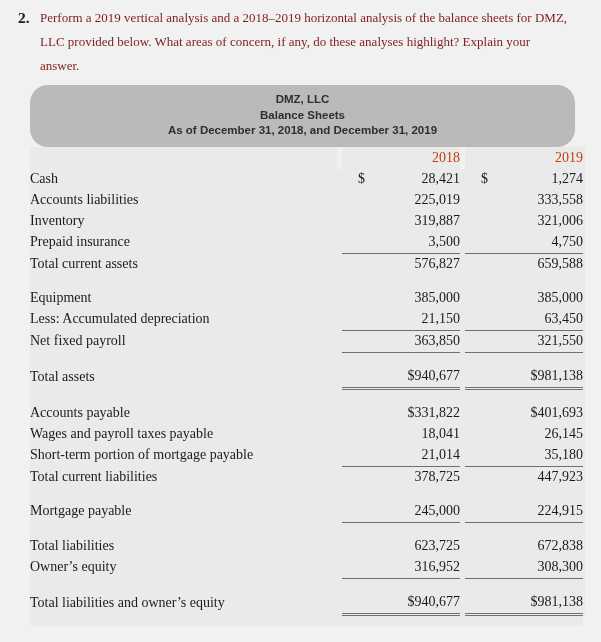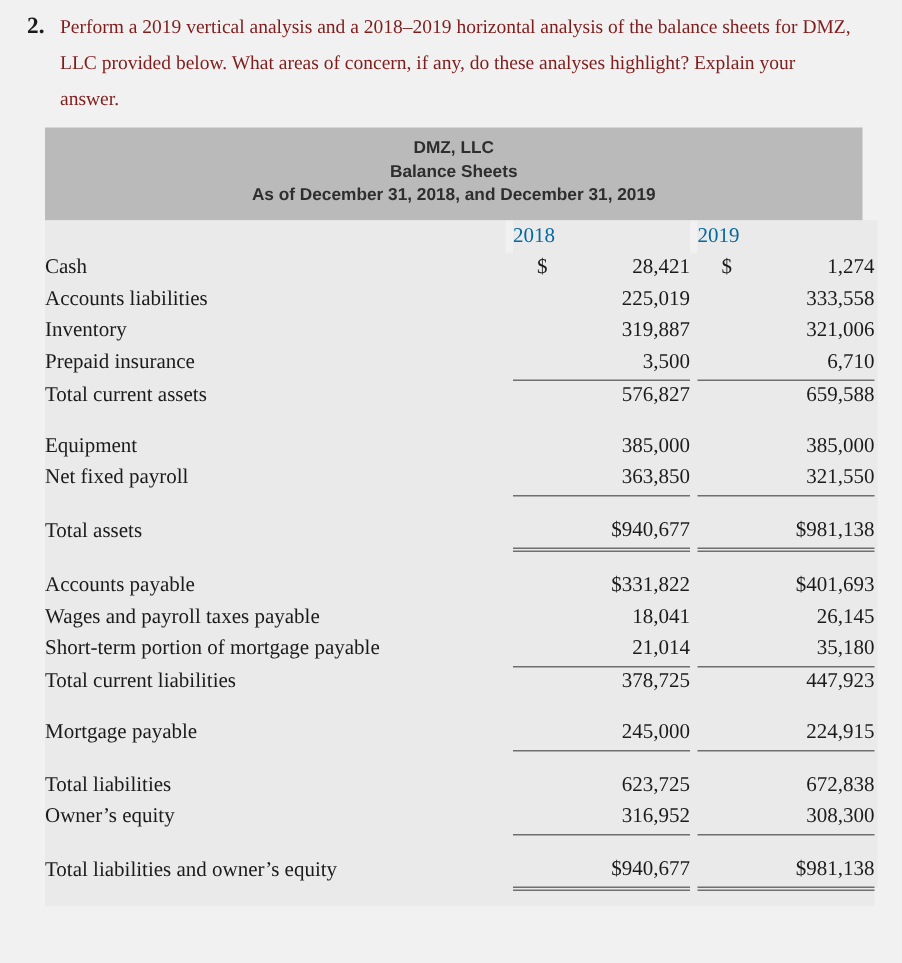--- a/index.html
+++ b/index.html
@@ -50,20 +50,21 @@
   }
   .sheet-header {
     background: #bababa;
     color: #2e2e2e;
     text-align: center;
     font-family: "Liberation Sans", sans-serif;
     font-weight: bold;
     font-size: 11.5px;
     padding: 7px 0 8px 0;
     width: 545px;
+    border-radius: 18px;
   }
   .sheet-header div { line-height: 15.5px; }
 
   .sheet-body {
     background: #eaeaea;
     padding: 0;
   }
 
   table.bs {
     border-collapse: collapse;
@@ -79,23 +80,23 @@
   table.bs col.c-pad   { width: 2px; }
 
   .colhead-row td {
     background: #e6e6e6;
     height: 22px;
     vertical-align: middle;
   }
   .colhead-row td.gapcell { background: #f1f1f1; }
   .colhead-row td.endpad  { background: #eaeaea; }
   .colhead {
-    text-align: left;
+    text-align: right;
     font-size: 14px;
-    color: #0369a1;
+    color: #c2410c;
     padding-right: 16px;
   }
 
   table.bs td {
     padding: 0;
     background: #eaeaea;
   }
   tr.row td { height: 21px; vertical-align: middle; }
   tr.spacer td { height: 13px; }
 
@@ -174,40 +175,48 @@
             <td class="num"><span>319,887</span></td>
             <td></td>
             <td class="num"><span>321,006</span></td>
             <td></td>
           </tr>
           <tr class="row">
             <td class="label">Prepaid insurance</td>
             <td></td>
             <td class="num ul"><span>3,500</span></td>
             <td></td>
-            <td class="num ul"><span>6,710</span></td>
+            <td class="num ul"><span>4,750</span></td>
             <td></td>
           </tr>
           <tr class="row">
             <td class="label lvl2">Total current assets</td>
             <td></td>
             <td class="num"><span>576,827</span></td>
             <td></td>
             <td class="num"><span>659,588</span></td>
             <td></td>
           </tr>
           <tr class="spacer">
             <td colspan="6"></td>
           </tr>
           <tr class="row">
             <td class="label">Equipment</td>
             <td></td>
             <td class="num"><span>385,000</span></td>
             <td></td>
             <td class="num"><span>385,000</span></td>
+            <td></td>
+          </tr>
+          <tr class="row">
+            <td class="label lvl1">Less: Accumulated depreciation</td>
+            <td></td>
+            <td class="num ul"><span>21,150</span></td>
+            <td></td>
+            <td class="num ul"><span>63,450</span></td>
             <td></td>
           </tr>
           <tr class="row">
             <td class="label lvl2">Net fixed payroll</td>
             <td></td>
             <td class="num ul"><span>363,850</span></td>
             <td></td>
             <td class="num ul"><span>321,550</span></td>
             <td></td>
           </tr>

